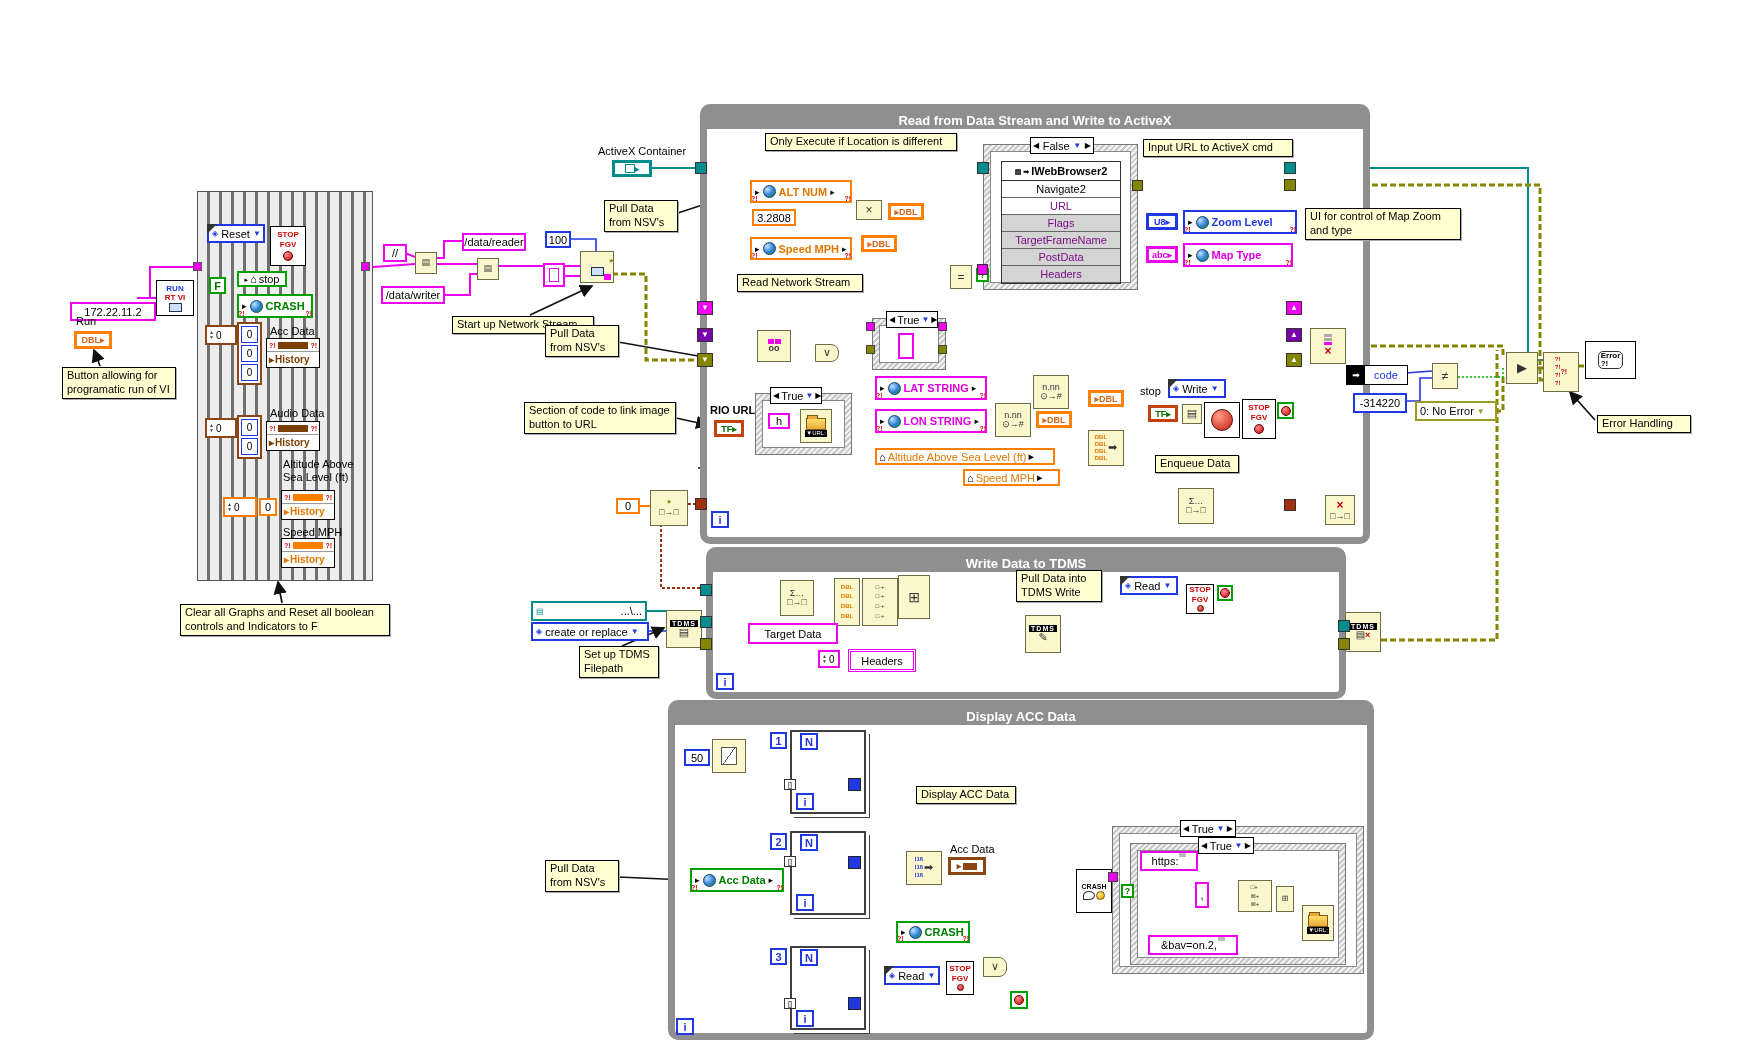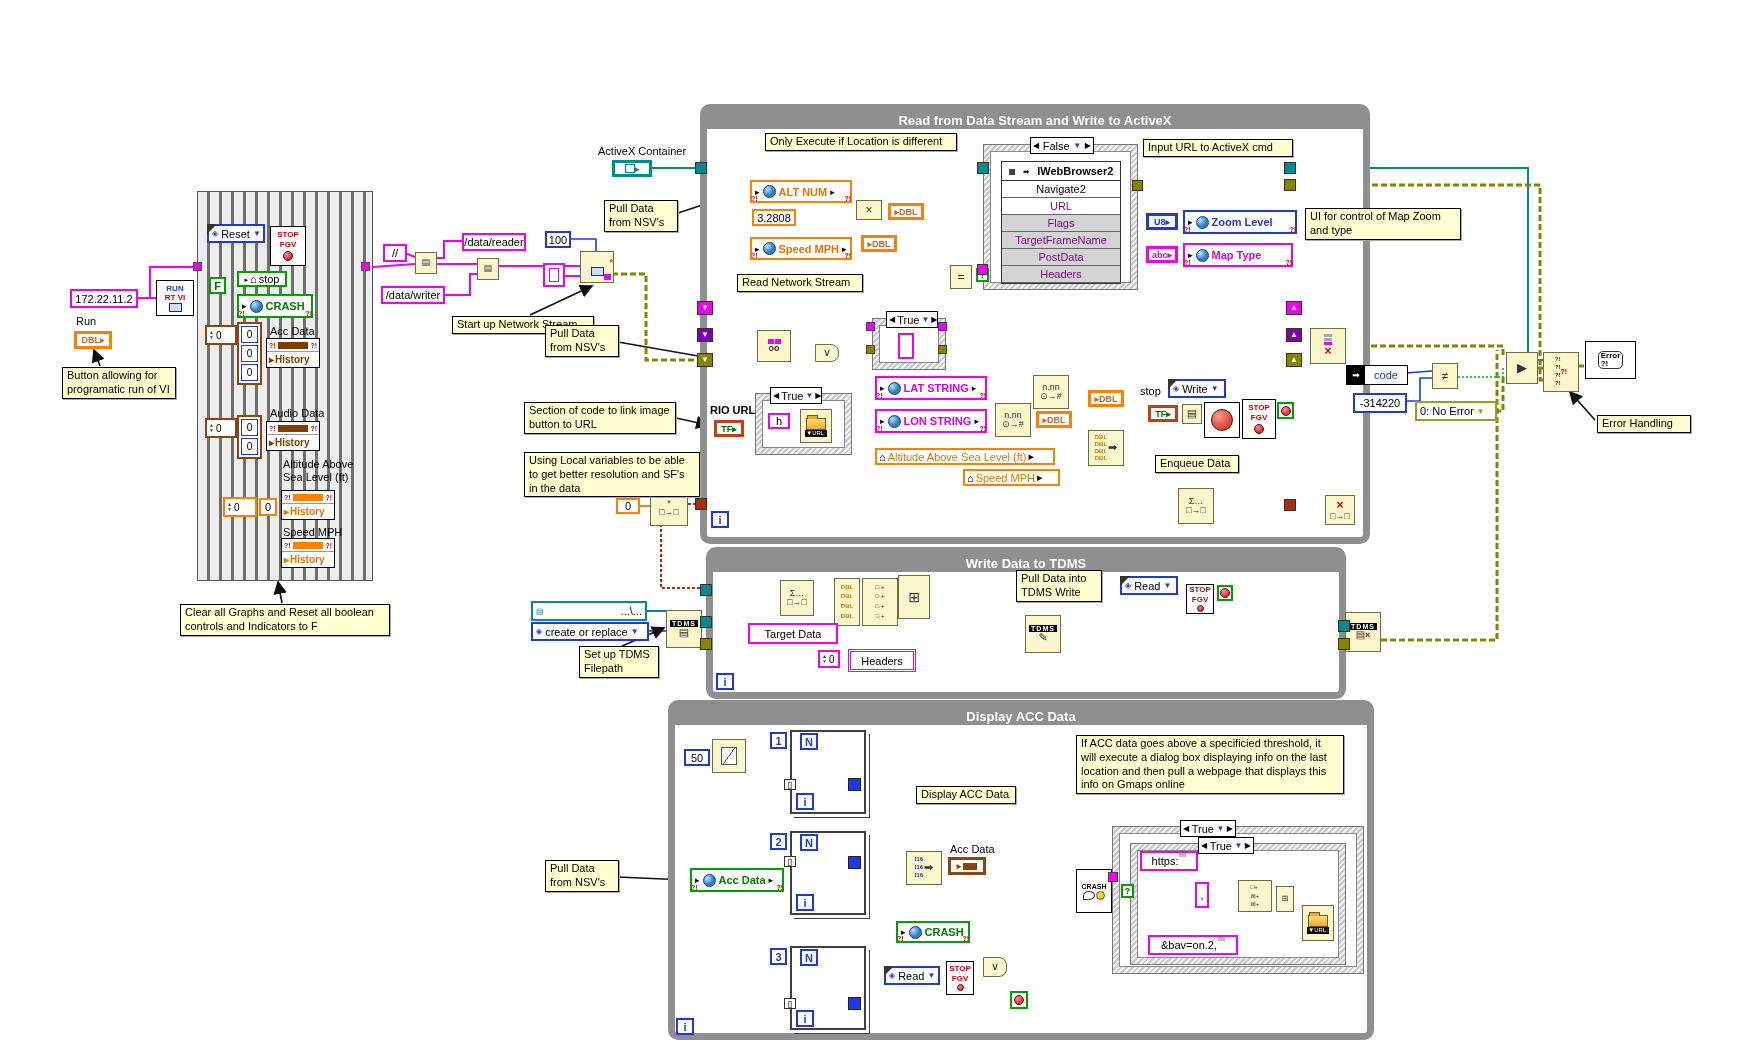--- a/index.html
+++ b/index.html
@@ -52,21 +52,21 @@
 .hist .r1{display:flex;align-items:center;justify-content:space-between;padding:0 2px;height:13px;border-bottom:1px solid #999;font-size:7px;color:#D00000;font-weight:bold}
 .hist .bar{flex:1;height:7px;margin:0 2px}
 .hist.br3{color:#7B3F00}.hist.br3 .bar{background:#7B3F00}
 .hist.og3{color:#E07800}.hist.og3 .bar{background:#FF8000}
 .hist .r2{display:flex;align-items:center;padding:0 2px;height:15px;font-weight:bold;gap:1px}
 .spin{position:absolute;background:#fff;display:flex;align-items:center;z-index:5;font-size:10px;padding:0 2px;gap:2px}
 .spin .ud{display:flex;flex-direction:column;font-size:5px;line-height:1;color:#444}
 .cells{position:absolute;display:flex;flex-direction:column;background:#fff;padding:1px;z-index:5}
 .cell{border:1px solid #2038E0;width:17px;height:17px;display:flex;align-items:center;justify-content:center;font-size:10px;background:#fff;margin:1px}
 .invoke{position:absolute;background:#fff;border:1px solid #333;z-index:6;font-size:11px}
-.invoke .hd{display:flex;align-items:center;justify-content:center;gap:8px;height:19px;border-bottom:1px solid #333;font-weight:bold}
+.invoke .hd{display:flex;align-items:center;justify-content:center;gap:2px;height:19px;border-bottom:1px solid #333;font-weight:bold}
 .invoke .row{height:17px;display:flex;align-items:center;justify-content:center;border-bottom:1px solid #666;color:#7A0E86}
 .invoke .row.gray{background:#D4D4D4}
 .invoke .row.blk{color:#000}
 .band{background:#000;color:#fff;font-weight:bold;font-size:7px;padding:0 2px;letter-spacing:1px}
 .folder{width:20px;height:12px;background:linear-gradient(#FFE066,#E8A93C);border:1px solid #7A5A14;position:relative;margin-top:3px}
 .folder:before{content:"";position:absolute;left:0;top:-4px;width:9px;height:3px;background:#E8A93C;border:1px solid #7A5A14;border-bottom:none}
 .urlband{background:#000;color:#fff;font-size:6px;padding:0 1px;white-space:nowrap;z-index:2}
 .seq{position:absolute;background:repeating-linear-gradient(90deg,#ededed 0 9px,#6f6f6f 9px 12px);border:1px solid #555;z-index:2}
 .seqin{position:absolute;background:#fff;border:1px solid #555}
 .monitor{width:13px;height:9px;border:1px solid #234;background:#cfe0ff}
@@ -324,21 +324,21 @@
         <span class="bar"></span>
         <span>?!</span>
       </div>
       <div class="r2">
         <span>▸</span>
         <span>History</span>
       </div>
     </div>
 <div class="note" style="left:180px;top:604px;width:210px">Clear all Graphs and Reset all boolean controls and Indicators to F</div>
 
-<div class="box pk" style="left:70px;top:289px;width:68px;height:19px">
+<div class="box pk" style="left:70px;top:302px;width:86px;height:19px">
       <span>172.22.11.2</span>
     </div>
 <div class="box" style="left:156px;top:280px;width:38px;height:36px;border:1px solid #000;flex-direction:column;line-height:1">
       <span style="color:#2038E0;font-weight:bold;font-size:8px">RUN</span>
       <span style="color:#C00;font-weight:bold;font-size:8px">RT VI</span>
       <span class="monitor"></span>
     </div>
 <div class="lbl" style="left:76px;top:315px">Run</div>
 <div class="term t-or" style="left:74px;top:331px;width:38px;height:18px">
       <span>DBL</span>
@@ -545,21 +545,20 @@
       <span class="sar">▶</span>
     </div>
 <div class="box pk" style="left:768px;top:413px;width:22px;height:16px">
       <span>h</span>
     </div>
 <div class="fn" style="left:800px;top:409px;width:32px;height:34px;padding:1px">
       <span class="folder"></span>
       <span class="urlband"><span>▼</span><span>URL:</span></span>
     </div>
 <div class="note" style="left:524px;top:402px;width:152px">Section of code to link image button to URL</div>
-<div class="note" style="left:524px;top:452px;width:176px">Using Local variables to be able to get better resolution and SF's in the data</div>
 <div class="box or2b" style="left:875px;top:448px;width:180px;height:17px;color:#E07800;justify-content:flex-start;padding:0 2px;gap:2px">
       <span style="color:#000">⌂</span>
       <span>Altitude Above Sea Level (ft)</span>
       <span style="color:#000">▸</span>
     </div>
 <div class="box or2b" style="left:963px;top:469px;width:97px;height:17px;color:#E07800;justify-content:flex-start;padding:0 2px;gap:2px">
       <span style="color:#000">⌂</span>
       <span>Speed MPH</span>
       <span style="color:#000">▸</span>
     </div>
@@ -841,21 +840,20 @@
 <div class="box" style="left:1076px;top:869px;width:36px;height:44px;border:1px solid #000;flex-direction:column;gap:1px">
       <span style="font-size:7px;font-weight:bold">CRASH</span>
       <span style="display:flex;align-items:center;gap:1px">
         <span class="bubble" style="border-radius:50% 50% 50% 0;width:12px;height:9px"></span>
         <span style="width:9px;height:9px;border-radius:50%;background:radial-gradient(circle at 35% 30%,#FFE680,#E8A000);border:1px solid #7A5A00"></span>
       </span>
     </div>
 <div class="box gr2" style="left:1121px;top:884px;width:13px;height:14px;color:#007000;font-weight:bold;font-size:9px">
       <span>?</span>
     </div>
-<div class="note" style="left:1076px;top:735px;width:268px">If ACC data goes above a specificied threshold, it will execute a dialog box displaying info on the last location and then pull a webpage that displays this info on Gmaps online</div>
 
 <div class="case" style="left:1112px;top:826px;width:252px;height:148px">
       <div class="in"></div>
     </div>
 <div class="sel" style="left:1180px;top:820px;width:56px">
       <span class="sar">◀</span>
       <span>True</span>
       <span class="sar" style="color:#2038E0">▼</span>
       <span class="sar">▶</span>
     </div>

